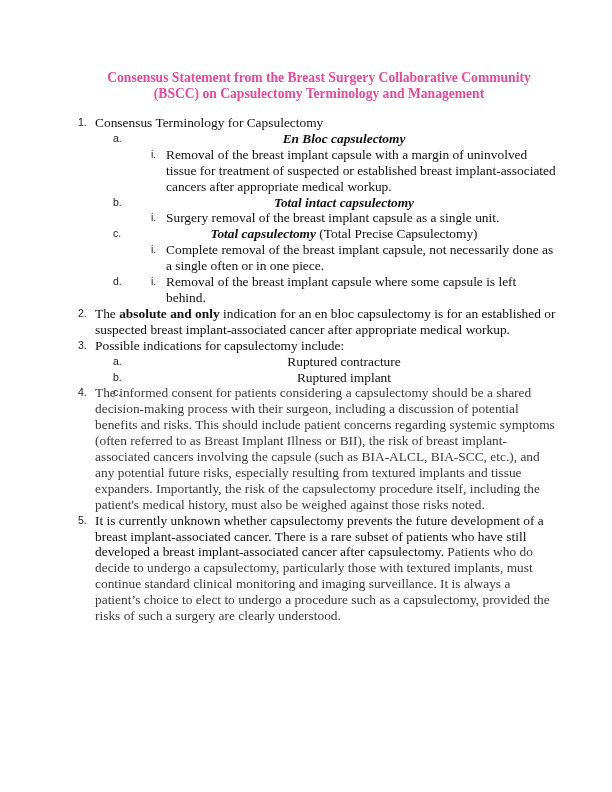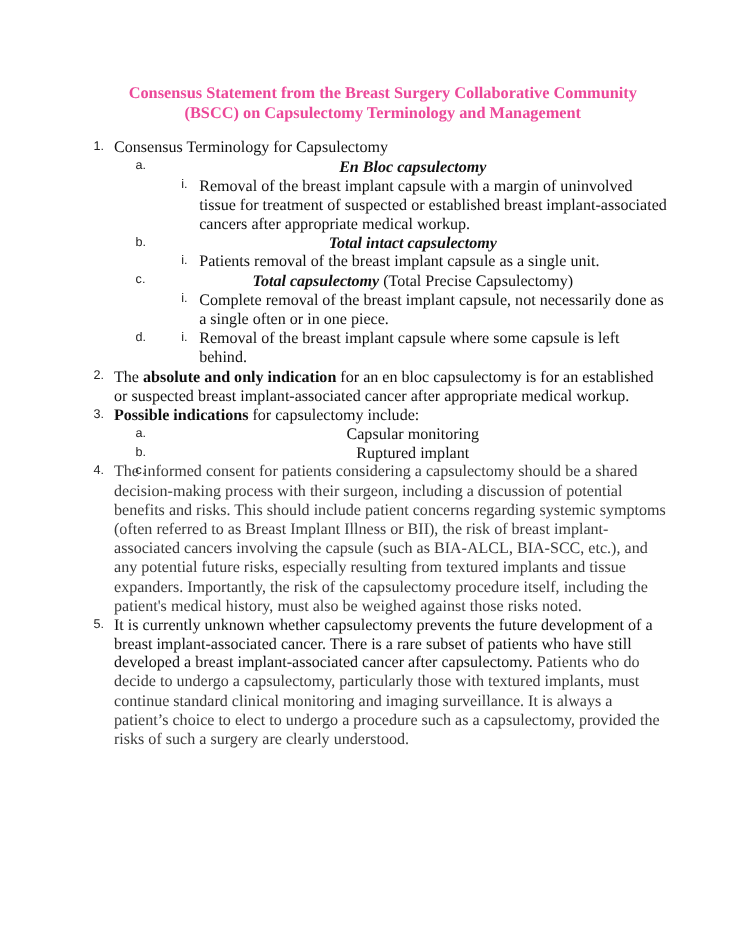--- a/index.html
+++ b/index.html
@@ -10,21 +10,21 @@
   .doc { position: absolute; left: 0; top: 115px; width: 612px; font-size: 13.4px; line-height: 15.9px; }
   .row { position: relative; }
   .marker { position: absolute; font-family: "Liberation Sans", "DejaVu Sans", sans-serif; font-size: 10.5px; color: #222; }
   .l1 .marker { left: 78px; }
   .l1 .txt { margin-left: 95px; width: 462px; display: block; }
   .l2 .marker { left: 113px; }
   .l2 .txt { margin-left: 131px; width: 426px; display: block; text-align: center; }
   .l3 .marker { left: 151px; }
   .l3 .txt { margin-left: 166px; width: 391px; display: block; }
   .bi { font-weight: bold; font-style: italic; }
-  .b { font-weight: bold; }
+  .b { font-weight: normal; }
   .bu { font-weight: bold; }
   .grey { color: #3a3a3a; }
 </style>
 </head>
 <body>
 
 <div class="title">
   <div>Consensus Statement from the Breast Surgery Collaborative Community</div>
   <div>(BSCC) on Capsulectomy Terminology and Management</div>
 </div>
@@ -44,21 +44,21 @@
     <span class="marker">i.</span>
     <span class="txt">Removal of the breast implant capsule with a margin of uninvolved tissue for treatment of suspected or established breast implant-associated cancers after appropriate medical workup.</span>
   </div>
 
   <div class="row l2">
     <span class="marker">b.</span>
     <span class="txt"><span class="bi">Total intact capsulectomy</span></span>
   </div>
   <div class="row l3">
     <span class="marker">i.</span>
-    <span class="txt">Patients removal of the breast implant capsule as a single unit.</span>
+    <span class="txt">Surgery removal of the breast implant capsule as a single unit.</span>
   </div>
 
   <div class="row l2">
     <span class="marker">c.</span>
     <span class="txt"><span class="bi">Total capsulectomy</span><span> (Total Precise Capsulectomy)</span></span>
   </div>
   <div class="row l3">
     <span class="marker">i.</span>
     <span class="txt">Complete removal of the breast implant capsule, not necessarily done as a single often or in one piece.</span>
   </div>
@@ -75,21 +75,21 @@
     <span class="marker">2.</span>
     <span class="txt"><span>The </span><span class="bu">absolute and only</span><span class="b"> indication</span><span> for an en bloc capsulectomy is for an established or suspected breast implant-associated cancer after appropriate medical workup.</span></span>
   </div>
 
   <div class="row l1">
     <span class="marker">3.</span>
     <span class="txt"><span class="b">Possible indications</span><span> for capsulectomy include:</span></span>
   </div>
   <div class="row l2">
     <span class="marker">a.</span>
-    <span class="txt">Capsular monitoring</span>
+    <span class="txt">Ruptured contracture</span>
   </div>
   <div class="row l2">
     <span class="marker">b.</span>
     <span class="txt">Ruptured implant</span>
   </div>
   <div class="row l2">
     <span class="marker">c.</span>
   </div>
 
   <div class="row l1 grey">

